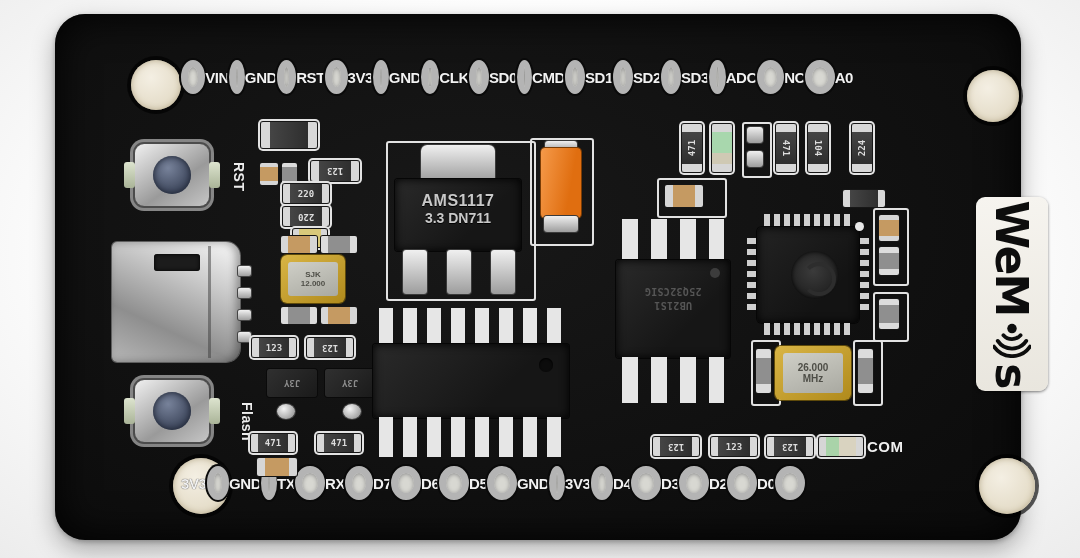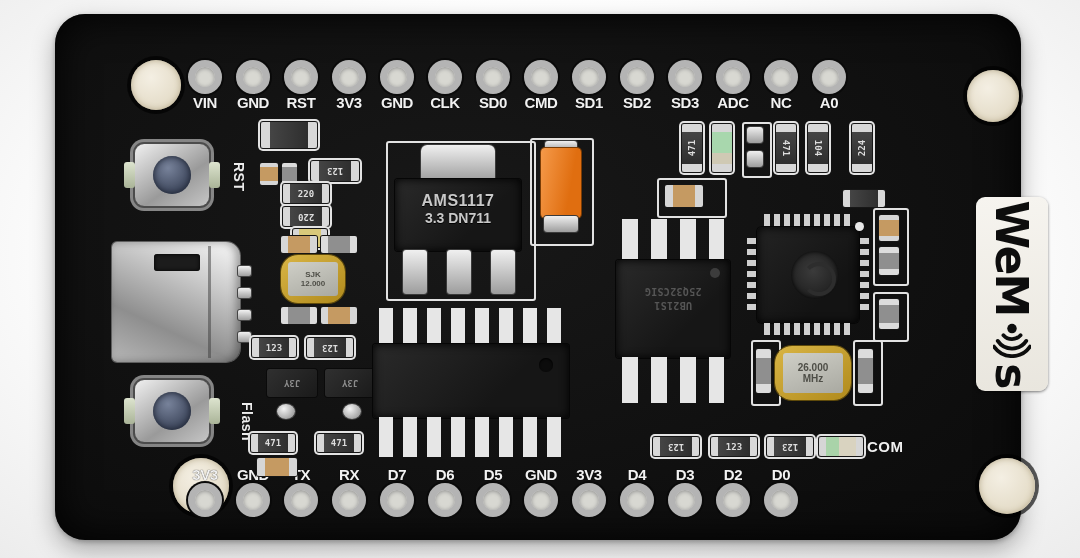--- a/index.html
+++ b/index.html
@@ -11,21 +11,21 @@
 
   
   .board{position:absolute;left:55px;top:14px;width:966px;height:526px;border-radius:30px;
          background:radial-gradient(120% 130% at 42% 40%, #181818 0%, #0d0d0d 55%, #070707 100%);
          box-shadow:0 10px 24px rgba(0,0,0,.30), 0 2px 5px rgba(0,0,0,.25), inset 0 0 40px #000;}
   .mount{position:absolute;border-radius:50%;background:radial-gradient(circle at 40% 35%, #f4efe3, #e4dcc8 70%, #cfc4a6 100%);
          box-shadow:0 0 0 4px rgba(0,0,0,.65), inset 0 0 6px #b9ad90;}
 
   
   .pin-row{position:absolute;display:flex;}
-  .pin{width:48px;display:flex;flex-direction:column;align-items:center;gap:0;}
+  .pin{width:48px;display:flex;flex-direction:row;align-items:center;gap:0;}
   .hole{width:34px;height:34px;border-radius:50%;box-sizing:border-box;background:#d8d8d2;
         border:7px solid #b4b4b4;box-shadow:0 0 0 2px #0a0a0a, inset 0 1px 4px #8f8f8f;}
   .plabel{color:#f2f2f2;font-weight:700;font-size:15px;letter-spacing:-.4px;text-shadow:0 0 1px #000;}
 
   
   .res{position:absolute;display:flex;align-items:center;justify-content:center;border-radius:2px;
        background:linear-gradient(90deg,#d8d8d8 0 16%, #454545 16%, #2e2e2e 84%, #d8d8d8 84%);
        box-shadow:0 0 0 1px #161616, 0 0 0 3px #e3e3e3;}
   .res span{font:700 9px "DejaVu Sans Mono",monospace;color:#dedede;}
   .res.v{background:linear-gradient(180deg,#d8d8d8 0 16%, #454545 16%, #2e2e2e 84%, #d8d8d8 84%);}
@@ -62,21 +62,21 @@
         background:linear-gradient(180deg,#dde4cf,#aab498);}
   .vtext{position:absolute;color:#ececec;font-weight:700;font-size:14px;transform:rotate(90deg);transform-origin:top left;letter-spacing:.5px;}
   .usb{position:absolute;left:57px;top:228px;width:128px;height:120px;border-radius:5px 14px 14px 5px;
        background:linear-gradient(205deg,#fafafa 0%,#cdcdcd 30%,#8e8e8e 68%,#b7b7b7 100%);
        box-shadow:0 0 0 1px #5e5e5e, inset -4px 0 8px rgba(0,0,0,.35);}
   .usb .slot{position:absolute;left:42px;top:12px;width:46px;height:17px;background:#1c1c1c;border-radius:3px;box-shadow:inset 0 0 4px #000;}
   .usb .seam{position:absolute;left:96px;top:4px;width:3px;height:112px;background:rgba(60,60,60,.5);}
   .nub{position:absolute;width:13px;height:10px;background:linear-gradient(180deg,#f2f2f2,#9f9f9f);border-radius:2px;box-shadow:0 0 0 1px #444;}
 
   
-  .xtal{position:absolute;border-radius:17px;background:linear-gradient(145deg,#d9b545,#b08a1c);
+  .xtal{position:absolute;border-radius:6px;background:linear-gradient(145deg,#d9b545,#b08a1c);
         box-shadow:0 0 0 1px #5f4a0a;}
   .xtal .plate{position:absolute;border-radius:3px;background:linear-gradient(160deg,#cfcfc7,#a9a9a1);
         display:flex;flex-direction:column;align-items:center;justify-content:center;}
   .xtal .plate div{font:700 10px "Liberation Sans",sans-serif;color:#4e4e47;line-height:11px;}
   .xtal.small .plate div{font-size:8px;line-height:9px;}
 
   
   .sot{position:absolute;background:linear-gradient(135deg,#303030,#1a1a1a);border-radius:3px;
        box-shadow:0 0 0 1px #0a0a0a;display:flex;align-items:center;justify-content:center;}
   .sot span{font:700 9px "DejaVu Sans Mono",monospace;color:#8d8d8d;transform:rotate(180deg);}

